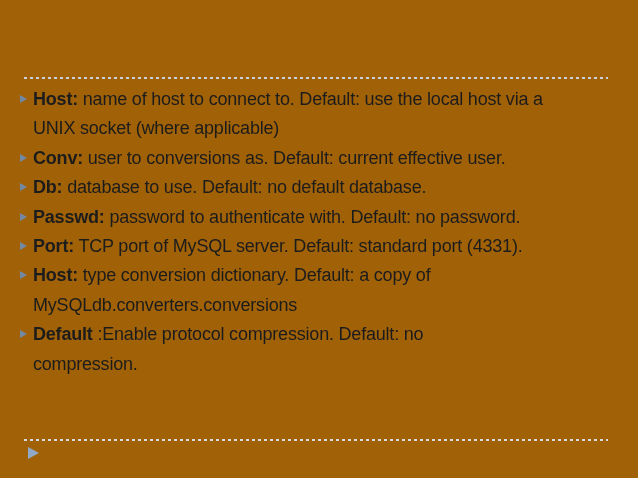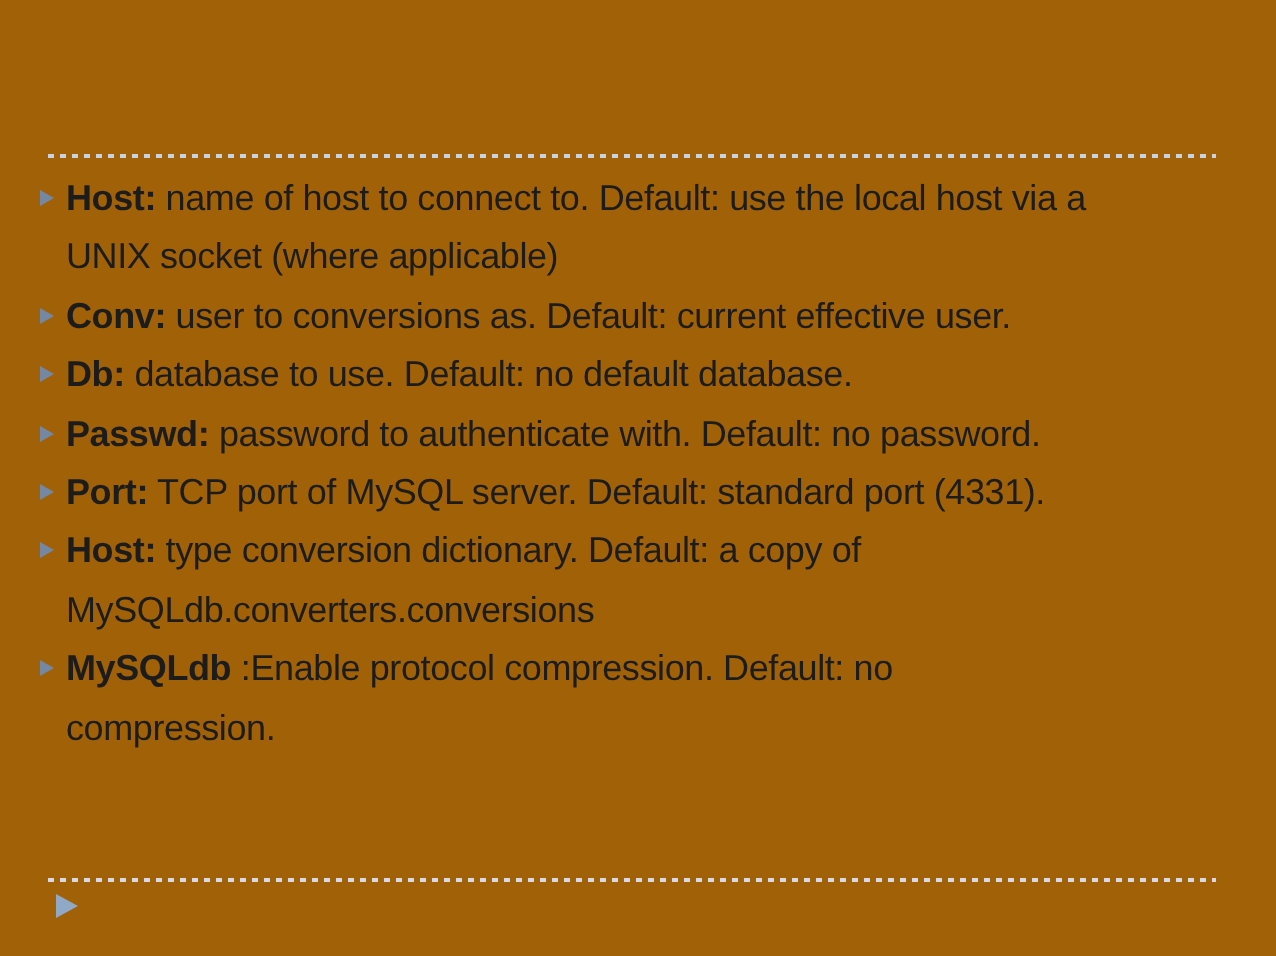--- a/index.html
+++ b/index.html
@@ -102,20 +102,20 @@
       <span class="tri"></span><span class="term">Port:</span><span class="desc"> TCP port of MySQL server. Default: standard port (4331).</span>
     </li>
 
 
     <li>
       <span class="tri"></span><span class="term">Host:</span><span class="desc"> type conversion dictionary. Default: a copy of
 MySQLdb.converters.conversions</span>
     </li>
 
     <li>
-      <span class="tri"></span><span class="term">MySQLdb</span><span class="desc"> :Enable protocol compression. Default: no
+      <span class="tri"></span><span class="term">Default</span><span class="desc"> :Enable protocol compression. Default: no
 compression.</span>
     </li>
   </ul>
 
   <div class="rule rule-bottom"></div>
   <div class="footer-tri"></div>
 </div>
 
 </body></html>

